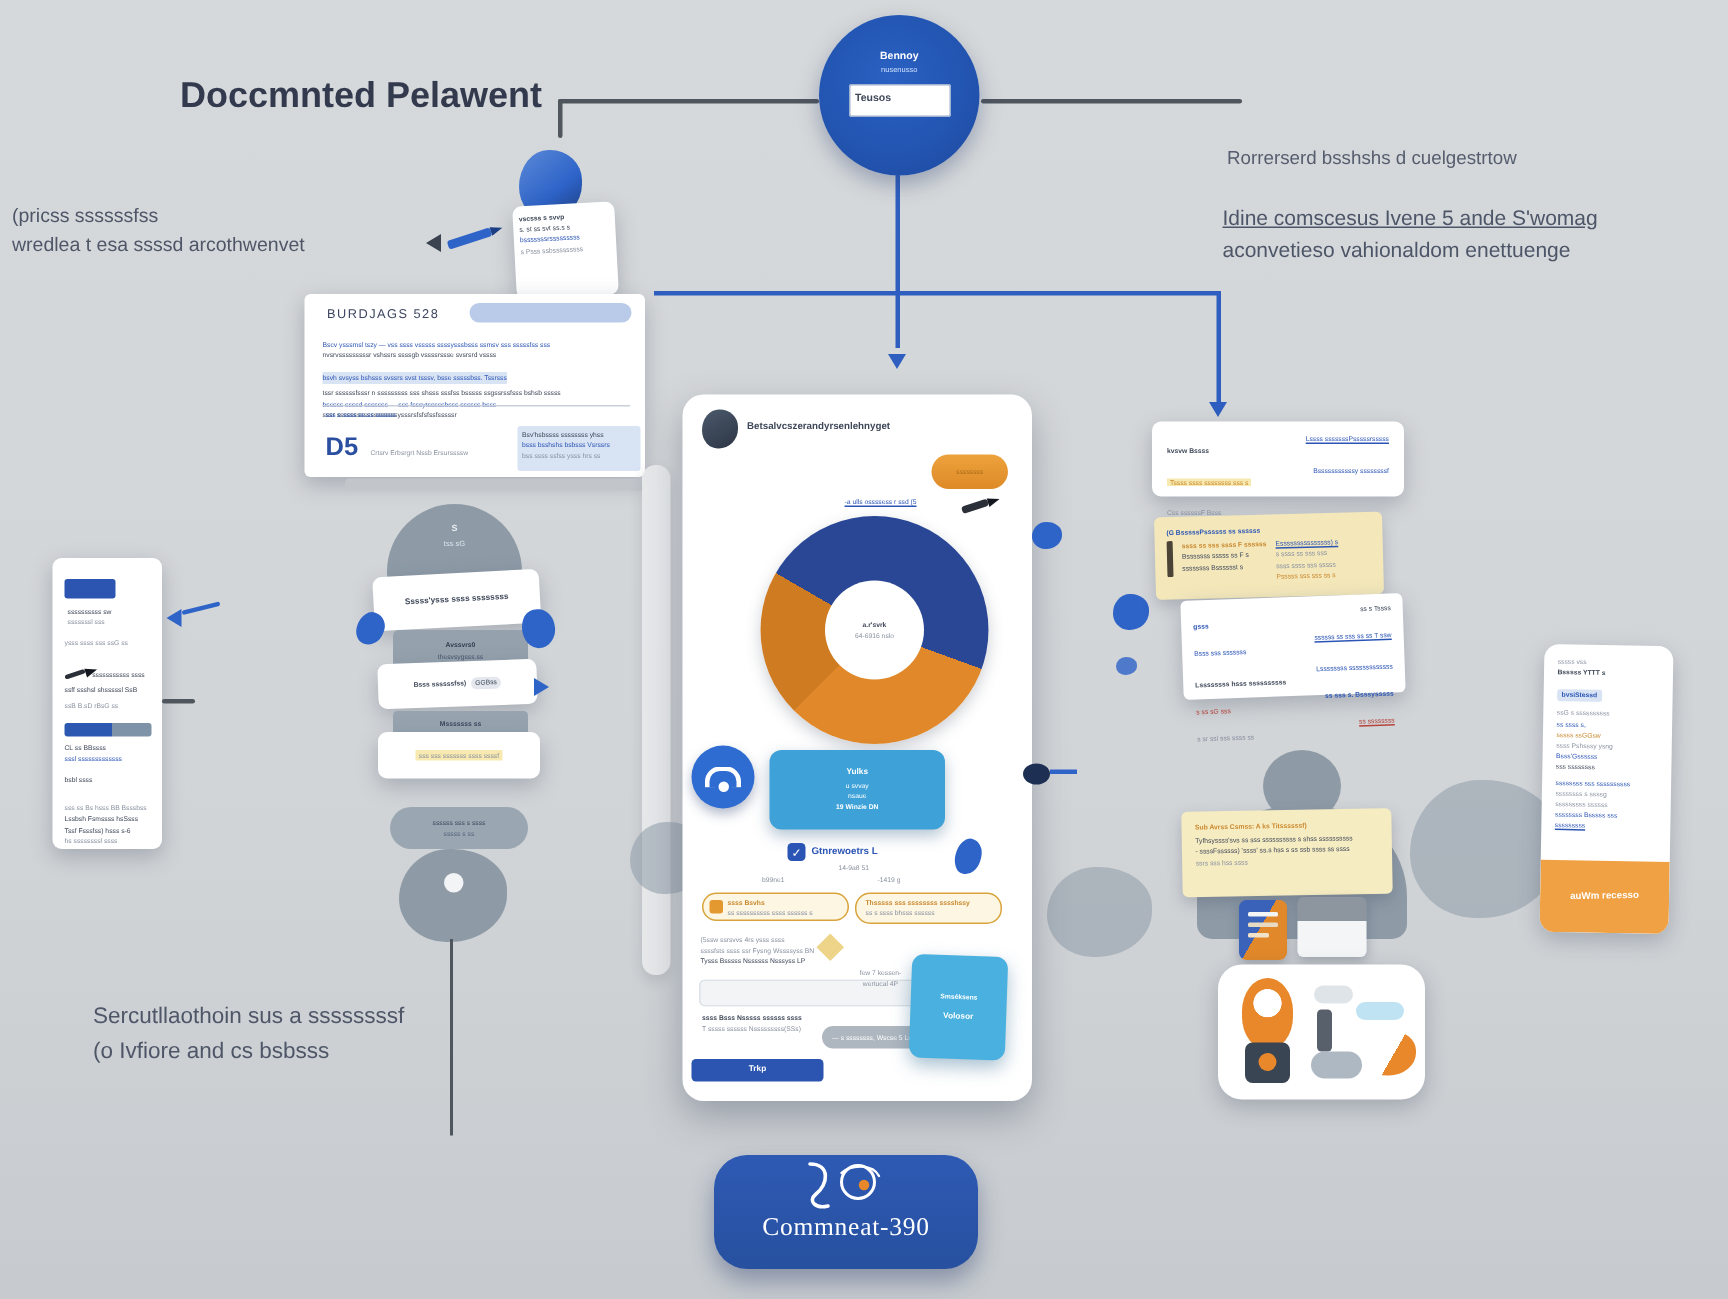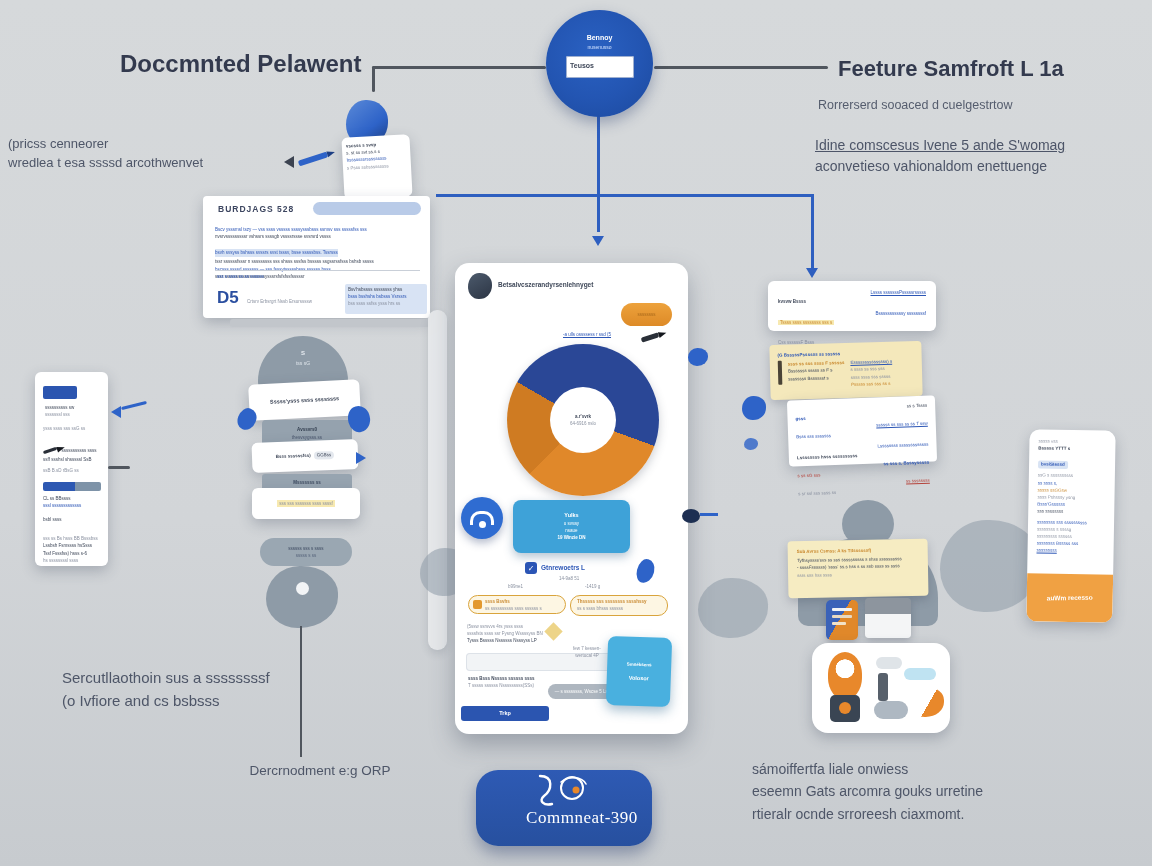--- a/index.html
+++ b/index.html
@@ -29,27 +29,26 @@
   .pen.dark{background:#2a2f38;} .pen.dark:after{border-left-color:#14171d;}
   .centered{display:flex;align-items:center;justify-content:center;text-align:center;}
 </style>
 </head>
 <body>
 
 <div class="stage">
 
   <div class="abs" style="left:120px;top:50px;font-size:24px;font-weight:bold;color:#333a4e;">Doccmnted Pelawent</div>
 
-  <div class="abs" style="left:8px;top:136px;font-size:13px;color:#4e5668;">(pricss cenneorer</div>
+  <div class="abs" style="left:8px;top:136px;font-size:13px;color:#4e5668;">(pricss ssssssfss</div>
   <div class="abs" style="left:8px;top:155px;font-size:13px;color:#4e5668;">wredlea t esa ssssd arcothwenvet</div>
   <div class="abs arrow-left" style="left:284px;top:156px;border-right-color:#3b4250;"></div>
   <div class="abs pen" style="left:298px;top:156px;"></div>
 
-  <div class="abs" style="left:838px;top:56px;font-size:22px;font-weight:bold;color:#333a4e;">Feeture Samfroft L 1a</div>
-  <div class="abs" style="left:818px;top:98px;font-size:12.5px;color:#555d6e;">Rorrerserd sooaced d cuelgestrtow</div>
+  <div class="abs" style="left:818px;top:98px;font-size:12.5px;color:#555d6e;">Rorrerserd bsshshs d cuelgestrtow</div>
   <div class="abs" style="left:815px;top:137px;font-size:14px;color:#4d5568;text-decoration:underline;">Idine comscesus Ivene 5 ande S'womag</div>
   <div class="abs" style="left:815px;top:158px;font-size:14px;color:#4d5568;">aconvetieso vahionaldom enettuenge</div>
 
   <div class="abs line-dark" style="left:372px;top:66px;width:174px;height:3px;border-radius:2px;"></div>
   <div class="abs line-dark" style="left:372px;top:66px;width:3px;height:26px;border-radius:2px;"></div>
   <div class="abs line-dark" style="left:654px;top:66px;width:174px;height:3px;border-radius:2px;"></div>
 
   <div class="abs line-v" style="left:597px;top:116px;height:116px;"></div>
   <div class="abs arrow-down" style="left:592px;top:236px;"></div>
   <div class="abs line-h" style="left:436px;top:194px;width:378px;"></div>
@@ -66,21 +65,21 @@
 
   <div class="abs blob" style="left:346px;top:100px;width:42px;height:46px;background:linear-gradient(140deg,#5b8ad8,#2e63c8 60%,#1d3f85);"></div>
   <div class="abs card" style="left:343px;top:136px;width:60px;height:52px;transform:rotate(-3deg);padding:5px 4px;">
     <div class="t4 c-dark bold">vscsss s svvp</div>
     <div class="t4 c-dark">s. st ss svt ss.s s</div>
     <div class="t4 c-blue">bsssssssrsssssssss</div>
     <div class="t4 c-gray">s Psss ssbsssssssss</div>
   </div>
 
   <div class="abs card" style="left:203px;top:196px;width:227px;height:122px;border-radius:4px;">
-    <div class="abs" style="left:15px;top:8px;font-size:8.5px;font-weight:bold;letter-spacing:1px;color:#3d4660;">BURDJAGS 528</div>
+    <div class="abs" style="left:15px;top:8px;font-size:8.5px;font-weight:normal;letter-spacing:1px;color:#3d4660;">BURDJAGS 528</div>
     <div class="abs" style="left:110px;top:6px;width:108px;height:13px;border-radius:7px;background:#b9cbe8;"></div>
     <div class="abs" style="left:12px;top:30px;width:205px;">
       <div class="t4 c-blue">Bscv ysssmsl tszy — vss ssss vsssss ssssysssbsss ssmsv sss sssssfss sss</div>
       <div class="t4 c-dark">nvsrvsssssssssr vshssrs ssssgb vssssrssse svsrsrd vssss</div>
       <div class="t4 c-blue hl-blue" style="display:inline-block;">bsvh svsyss bshsss svssrs svst tsssv, bsse sssssbss. Tssrsss</div>
       <div class="t4 c-dark">tssr ssssssfsssr n sssssssss sss shsss sssfss bsssss ssgssrssfsss bshsb sssss</div>
       <div class="t4 c-blue">bscsss ssssd sssssss — sss fsssytsssssbsss ssssss bsss</div>
       <div class="t4 c-dark">sssr ssssssssssssssssssysssrsfsfsfssfsssssr</div>
     </div>
     <div class="abs" style="left:12px;top:74px;width:205px;height:1px;background:#c9cfd8;"></div>
@@ -327,32 +326,26 @@
       <span class="t6 c-white bold" style="transform:rotate(-2deg);">auWm recesso</span>
     </div>
   </div>
 
   <div class="abs" style="left:62px;top:666px;font-size:15px;color:#4e5668;line-height:1.55;">
     <div>Sercutllaothoin sus a ssssssssf</div>
     <div>(o Ivfiore and cs bsbsss</div>
   </div>
 
   <div class="abs" style="left:205px;top:760px;width:230px;text-align:center;font-size:13.5px;color:#4e5668;line-height:1.6;">
-    <div>Dercrnodment e:g ORP</div>
   </div>
 
   <div class="abs" style="left:476px;top:770px;width:176px;height:76px;border-radius:22px;background:linear-gradient(180deg,#2e5ab4,#27509f);box-shadow:0 8px 16px rgba(35,55,105,.4);">
     <svg width="60" height="34" viewBox="0 0 60 34" style="position:absolute;left:58px;top:4px;">
       <path d="M6 2 C 20 2, 18 16, 10 22 C 4 27, 10 32, 18 30" stroke="#ffffff" stroke-width="2.4" fill="none" stroke-linecap="round"></path>
       <circle cx="38" cy="14" r="11" stroke="#ffffff" stroke-width="2" fill="none"></circle>
       <circle cx="42" cy="16" r="3.5" fill="#e8882b"></circle>
       <path d="M27 8 C 34 2, 48 2, 52 10" stroke="#ffffff" stroke-width="1.6" fill="none" stroke-linecap="round"></path>
     </svg>
-    <div class="centered" style="position:absolute;left:0;top:38px;width:100%;font-size:17px;color:#fff;letter-spacing:.5px;font-family:'Liberation Serif',serif;padding-left:18px;">Commneat-390</div>
-  </div>
-
-  <div class="abs" style="left:752px;top:758px;font-size:14px;color:#4e5668;line-height:1.6;">
-    <div>sámoiffertfa liale onwiess</div>
-    <div>eseemn Gats arcomra gouks urretine</div>
-    <div>rtieralr ocnde srroreesh ciaxmomt.</div>
-  </div>
+    <div class="centered" style="position:absolute;left:0;top:38px;width:100%;font-size:17px;color:#fff;letter-spacing:.5px;font-family:'Liberation Serif',serif;">Commneat-390</div>
+  </div>
+
 
 </div>
 
 </body></html>

